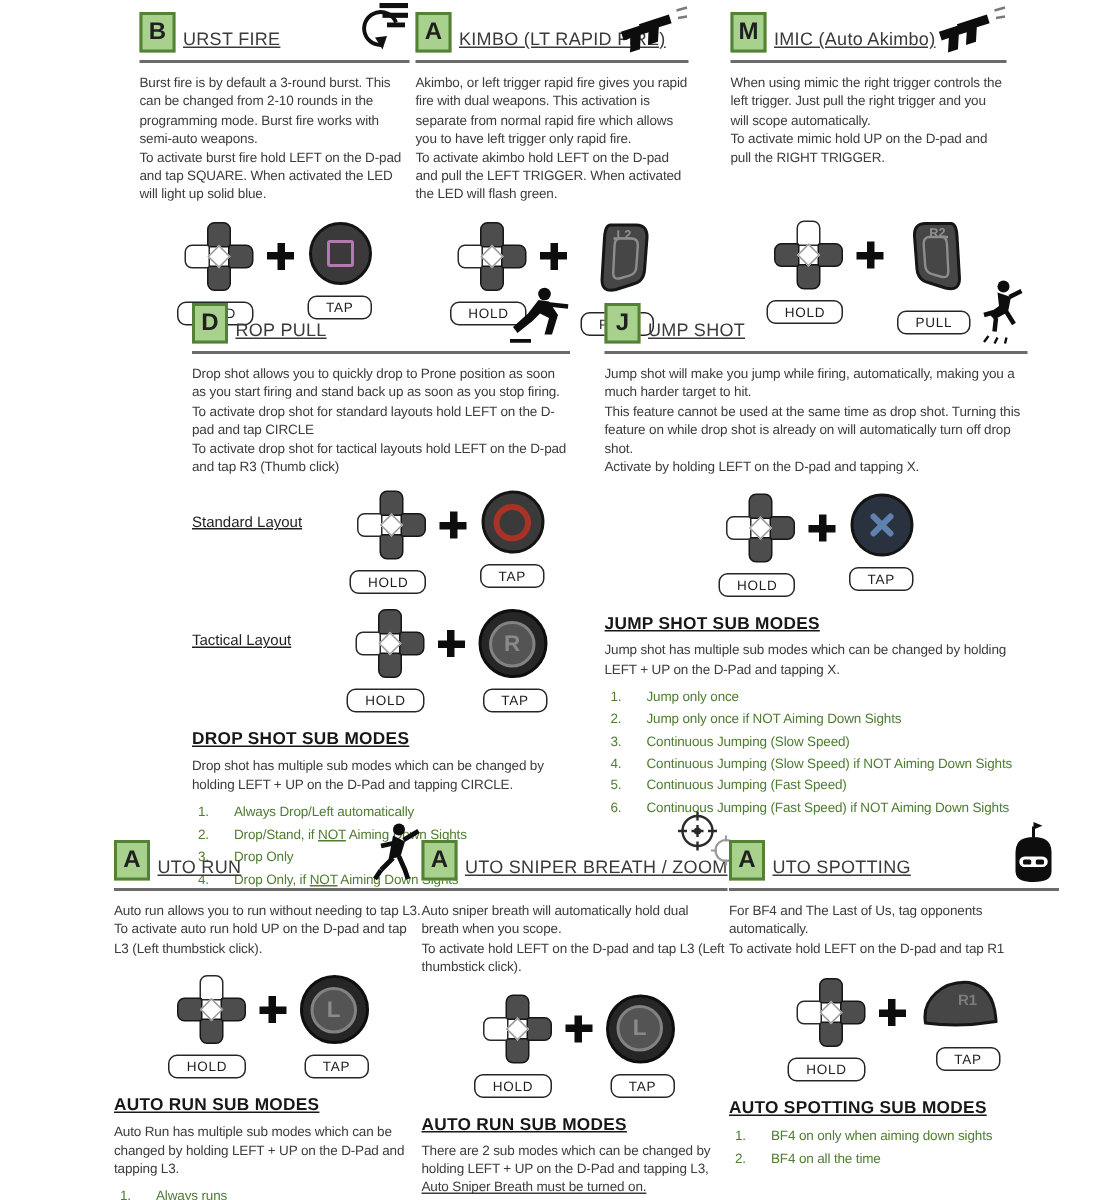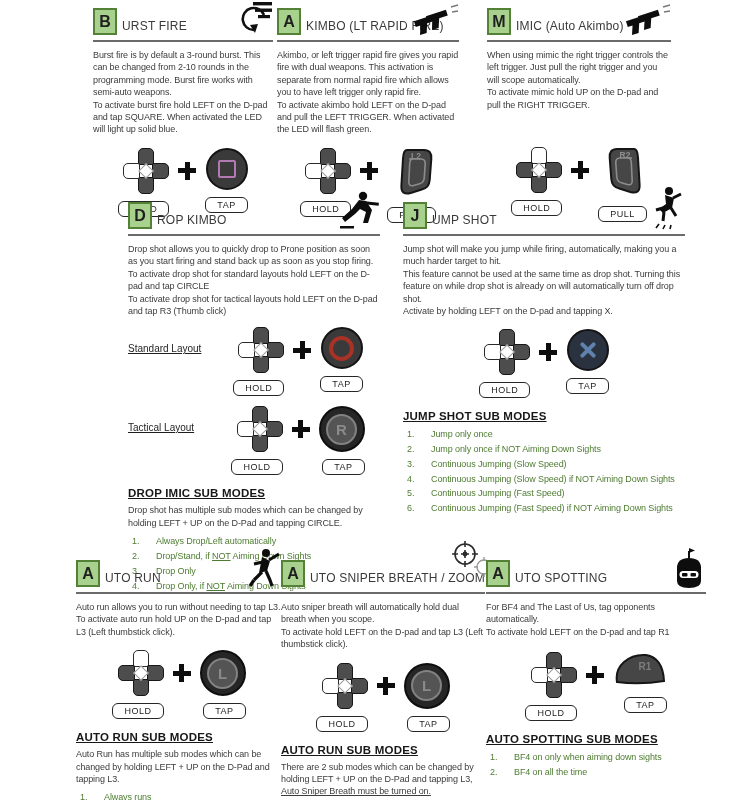--- a/index.html
+++ b/index.html
@@ -13,21 +13,21 @@
   #sec-drop    {left:128px; top:202px; width:252px;}
   #sec-jump    {left:403px; top:202px; width:282px;}
   #sec-autorun {left:76px;  top:560px; width:206px;}
   #sec-sniper  {left:281px; top:560px; width:204px;}
   #sec-spot    {left:486px; top:560px; width:220px;}
 
   .sec-head{position:relative;display:flex;align-items:flex-end;gap:5px;
             border-bottom:2px solid #6b6b6b;padding-bottom:5px;min-height:26px;}
   .letterbox{display:flex;align-items:center;justify-content:center;width:20px;height:23px;
              background:#a9d18e;border:2px solid #538135;font-size:16px;font-weight:bold;color:#1f1f1f;}
-  .sec-title{font-size:12px;color:#3a3a3a;letter-spacing:.2px;padding-bottom:2px;white-space:nowrap;}
+  .sec-title{font-size:12px;color:#3a3a3a;letter-spacing:.2px;padding-bottom:2px;white-space:nowrap;text-decoration:underline;}
   .sec-icon{position:absolute;right:0;bottom:4px;line-height:0;}
 
   .body-text{font-size:9px;line-height:1.38;letter-spacing:-0.1px;margin-top:7px;white-space:pre-line;}
 
   .controls{display:flex;align-items:flex-start;justify-content:center;gap:9px;margin-top:12px;}
   #sec-mimic .controls{margin-top:36px;}
   #sec-spot  .controls{margin-top:14px;}
   .ctl{display:flex;flex-direction:column;align-items:flex-end;gap:7px;}
   .tag{border:1.5px solid #262626;border-radius:6px;background:#fff;color:#1d1d1d;
        font-size:9px;letter-spacing:.5px;padding:2px 11px;}
@@ -205,21 +205,21 @@
           </svg>
         </span>
         <span class="tag">PULL</span>
       </div>
     </div>
   </section>
 
   <section class="sec" id="sec-drop">
     <div class="sec-head">
       <span class="letterbox">D</span>
-      <span class="sec-title">ROP KIMBO</span>
+      <span class="sec-title">ROP PULL</span>
       <span class="sec-icon">
         <svg width="46" height="40" viewBox="0 0 46 40">
           <circle cx="29" cy="6" r="4.2" fill="#0d0d0d"></circle>
           <path d="M25 10 l-7 9 l-10 9 l3 4 l10 -8 l5 -5 l6 3 l-3 11 h5 l4 -13 l-6 -9 z" fill="#0d0d0d"></path>
           <rect x="28" y="11" width="17" height="3" fill="#0d0d0d" transform="rotate(6 28 11)"></rect>
           <rect x="6" y="36" width="14" height="2.5" fill="#0d0d0d"></rect>
         </svg>
       </span>
     </div>
     <div class="body-text">Drop shot allows you to quickly drop to Prone position as soon as you start firing and stand back up as soon as you stop firing.
@@ -265,21 +265,21 @@
           <div class="stick">
             <div class="stick-inner">
                 <span>R</span>
               </div>
           </div>
           <span class="tag">TAP</span>
         </div>
       </div>
     </div>
 
-    <div class="sub-head">DROP IMIC SUB MODES</div>
+    <div class="sub-head">DROP SHOT SUB MODES</div>
     <div class="sub-intro">Drop shot has multiple sub modes which can be changed by holding LEFT + UP on the D-Pad and tapping CIRCLE.</div>
     <ol class="sub-list">
         <li>
           <span>Always Drop/Left automatically</span>
         </li>
         <li>
           <span>Drop/Stand, if <u>NOT</u> Aiming Down Sights</span>
         </li>
         <li>
           <span>Drop Only</span>
@@ -318,20 +318,21 @@
       </div>
       <div class="plus"></div>
       <div class="ctl">
         <div class="btn-face x-face">
             <span class="glyph-x"></span>
           </div>
         <span class="tag">TAP</span>
       </div>
     </div>
     <div class="sub-head">JUMP SHOT SUB MODES</div>
+    <div class="sub-intro">Jump shot has multiple sub modes which can be changed by holding LEFT + UP on the D-Pad and tapping X.</div>
     <ol class="sub-list">
         <li>
           <span>Jump only once</span>
         </li>
         <li>
           <span>Jump only once if NOT Aiming Down Sights</span>
         </li>
         <li>
           <span>Continuous Jumping (Slow Speed)</span>
         </li>

